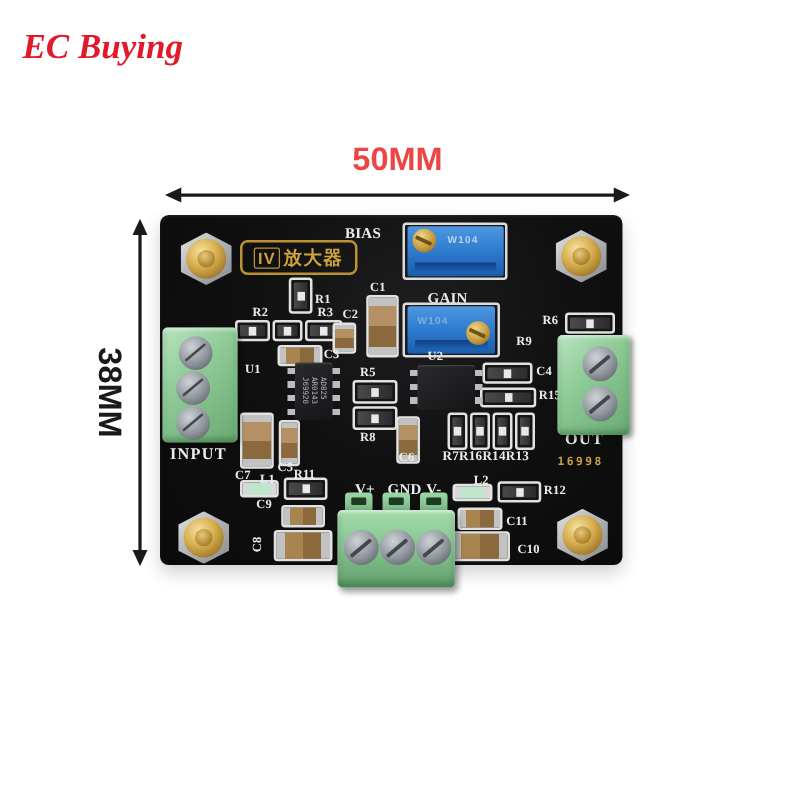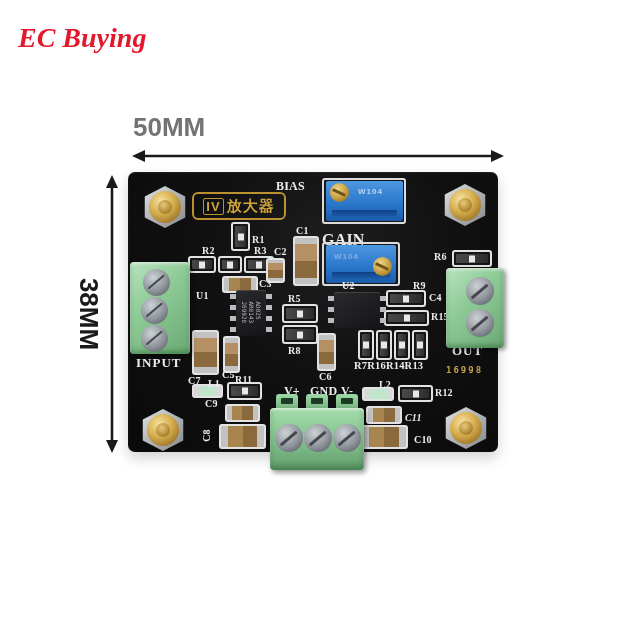--- a/index.html
+++ b/index.html
@@ -6,22 +6,22 @@
   html,body { background:#ffffff; }
   .scene { position:relative; width:640px; height:640px; background:#ffffff; overflow:hidden;
            font-family:"Liberation Sans", sans-serif; }
 
   
   .brand { position:absolute; left:18px; top:22px; font:bold italic 28px "Liberation Serif", serif; color:#e2182b; }
   .main-title { position:absolute; left:70px; right:0; top:586px; text-align:center;
                 font:bold 37px "Liberation Serif", serif; color:#e2182b; }
 
   
-  .dim-w-label { position:absolute; left:133px; top:112px; width:370px; text-align:left;
-                 font:bold 26px "Liberation Sans", sans-serif; color:#737373; }
+  .dim-w-label { position:absolute; left:133px; top:112px; width:370px; text-align:center;
+                 font:bold 26px "Liberation Sans", sans-serif; color:#ef4444; }
   .dim-w-arrow { position:absolute; left:131px; top:146px; }
   .dim-h-label { position:absolute; left:88px; top:314px; transform:translate(-50%,-50%) rotate(90deg);
                  font:bold 26px "Liberation Sans", sans-serif; color:#1a1a1a; white-space:nowrap; }
   .dim-h-arrow { position:absolute; left:102px; top:174px; }
 
   
   .board { position:absolute; left:128px; top:172px; width:370px; height:280px; border-radius:7px;
            background: radial-gradient(ellipse at 55% 28%, #1e1e20 0%, #101011 45%, #0a0a0b 100%);
            box-shadow: 0 6px 14px rgba(0,0,0,0.18), inset 0 1px 2px rgba(255,255,255,0.08); }
 
@@ -137,21 +137,21 @@
       <span>放大器</span>
     </div>
 
     <span class="ref" style="left:148px; top:7px; font-size:12px;">BIAS</span>
     <div class="pot-outline" style="left:194px; top:6px; width:84px; height:46px;"></div>
     <div class="pot-body" style="left:198px; top:9px; width:77px; height:40px;">
       <span class="pot-marking" style="left:32px; top:6px;">W104</span>
     </div>
     <div class="pot-screw" style="left:202px; top:11px;"></div>
 
-    <span class="ref" style="left:194px; top:59px; font-size:16px;">GAIN</span>
+    <span class="ref" style="left:214px; top:59px; font-size:12px;">GAIN</span>
     <div class="pot-outline" style="left:194px; top:70px; width:78px; height:44px;"></div>
     <div class="pot-body" style="left:198px; top:73px; width:70px; height:38px;">
       <span class="pot-marking" style="left:8px; top:7px; opacity:0.45;">W104</span>
     </div>
     <div class="pot-screw" style="left:245px; top:85px;"></div>
 
     <div class="smd" style="left:103px; top:50px; width:19px; height:29px;">
         <div class="res-body"></div>
       </div>
     <div class="smd" style="left:60px; top:84px; width:28px; height:17px;">
@@ -218,34 +218,34 @@
     <span class="ref" style="left:74px; top:73px;">R2</span>
     <span class="ref" style="left:126px; top:73px;">R3</span>
     <span class="ref" style="left:168px; top:53px;">C1</span>
     <span class="ref" style="left:146px; top:74px;">C2</span>
     <span class="ref" style="left:131px; top:106px;">C3</span>
     <span class="ref" style="left:68px; top:118px;">U1</span>
     <span class="ref" style="left:160px; top:121px;">R5</span>
     <span class="ref" style="left:160px; top:173px;">R8</span>
     <span class="ref" style="left:214px; top:108px;">U2</span>
     <span class="ref" style="left:301px; top:120px;">C4</span>
-    <span class="ref" style="left:285px; top:108px;">R9</span>
+    <span class="ref" style="left:285px; top:96px;">R9</span>
     <span class="ref" style="left:303px; top:139px;">R15</span>
     <span class="ref" style="left:306px; top:79px;">R6</span>
     <span class="ref" style="left:226px; top:188px; font-size:10.5px;">R7R16R14R13</span>
     <span class="ref" style="left:94px; top:197px;">C5</span>
-    <span class="ref" style="left:191px; top:199px;">C6</span>
+    <span class="ref" style="left:191px; top:189px;">C6</span>
     <span class="ref" style="left:60px; top:203px;">C7</span>
     <span class="ref" style="left:80px; top:206px;">L1</span>
     <span class="ref" style="left:107px; top:202px;">R11</span>
     <span class="ref" style="left:77px; top:226px;">C9</span>
     <span class="ref" style="left:72px; top:258px; transform:rotate(-90deg);">C8</span>
     <span class="ref" style="left:251px; top:207px;">L2</span>
     <span class="ref" style="left:307px; top:215px;">R12</span>
-    <span class="ref" style="left:277px; top:240px;font-style:italic;">C11</span>
+    <span class="ref" style="left:277px; top:240px;">C11</span>
     <span class="ref" style="left:286px; top:262px;font-family:Liberation Serif, serif;">C10</span>
 
     <span class="ref ref-lg" style="left:8px; top:183px; letter-spacing:1px;">INPUT</span>
     <span class="ref ref-lg" style="left:324px; top:171px; letter-spacing:1px;">OUT</span>
     <span class="serial" style="left:318px; top:193px;">16998</span>
     <span class="ref" style="left:156px; top:212px; font-size:12px;">V+</span>
     <span class="ref" style="left:182px; top:212px; font-size:12px;">GND</span>
     <span class="ref" style="left:213px; top:212px; font-size:12px;">V-</span>
 
     <div class="term" style="left:2px; top:90px; width:60px; height:92px;">

